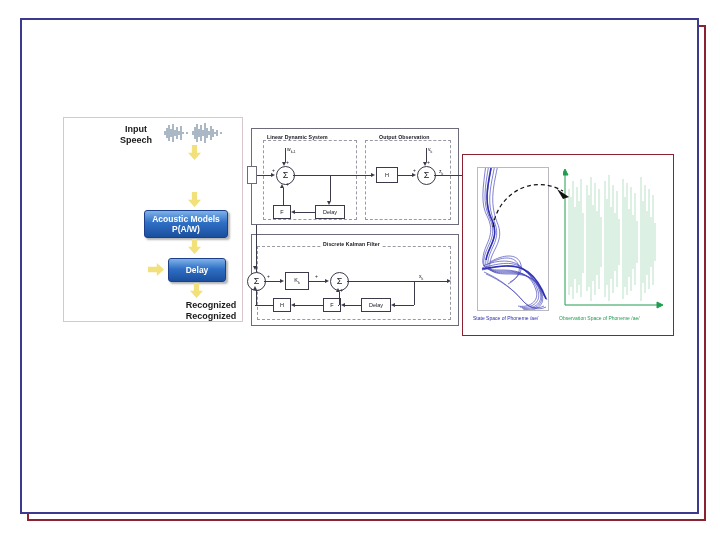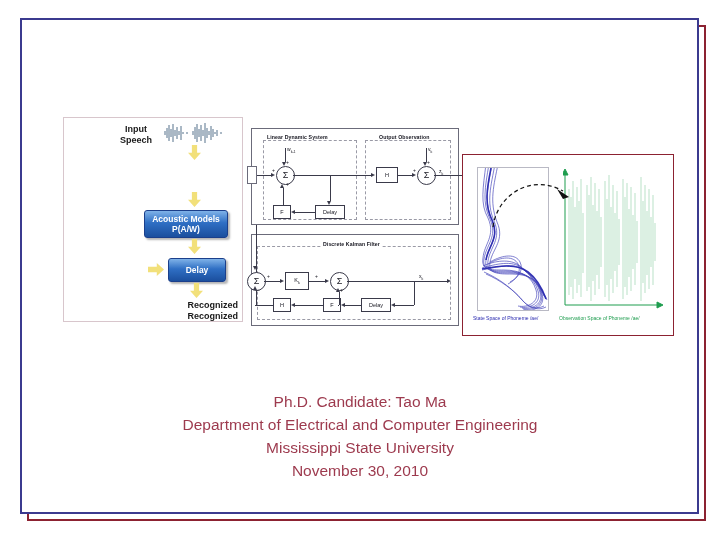--- a/index.html
+++ b/index.html
@@ -183,21 +183,21 @@
 
 
       <div class="arrow-right" style="left:84px;top:145px;"></div>
 
       <div class="pbox" style="left:104px;top:140px;width:56px;height:22px;">
         <span>Delay</span>
       </div>
 
       <div class="arrow-down" style="left:126px;top:165px;"></div>
 
-      <div class="plabel" style="left:104px;top:182px;width:70px;text-align:right;">
+      <div class="plabel" style="left:112px;top:182px;width:70px;">
         <span>Recognized</span><br>
         <span>Recognized</span>
       </div>
     </div>
 
     <div class="blockdiag">
 
       <div class="solidbox" style="left:8px;top:4px;width:208px;height:97px;"></div>
       <div class="solidbox" style="left:8px;top:110px;width:208px;height:92px;"></div>
 
@@ -406,20 +406,14 @@
       <svg style="position:absolute;left:24px;top:14px;" width="110" height="70" viewBox="0 0 110 70">
         <path d="M6,58 C10,26 44,4 76,22" fill="none" stroke="#111" stroke-width="1.2" stroke-dasharray="4,3"></path>
         <polygon points="82,28 70,20 76,30" fill="#111"></polygon>
       </svg>
 
       <div class="caption cap-state">State Space of Phoneme /ae/</div>
       <div class="caption cap-obs">Observation Space of Phoneme /ae/</div>
     </div>
   </div>
 
-  <div class="footer">
-    <div>Ph.D. Candidate: Tao Ma</div>
-    <div>Department of Electrical and Computer Engineering</div>
-    <div>Mississippi State University</div>
-    <div>November 30, 2010</div>
-  </div>
 
 </div>
 
 </body></html>

